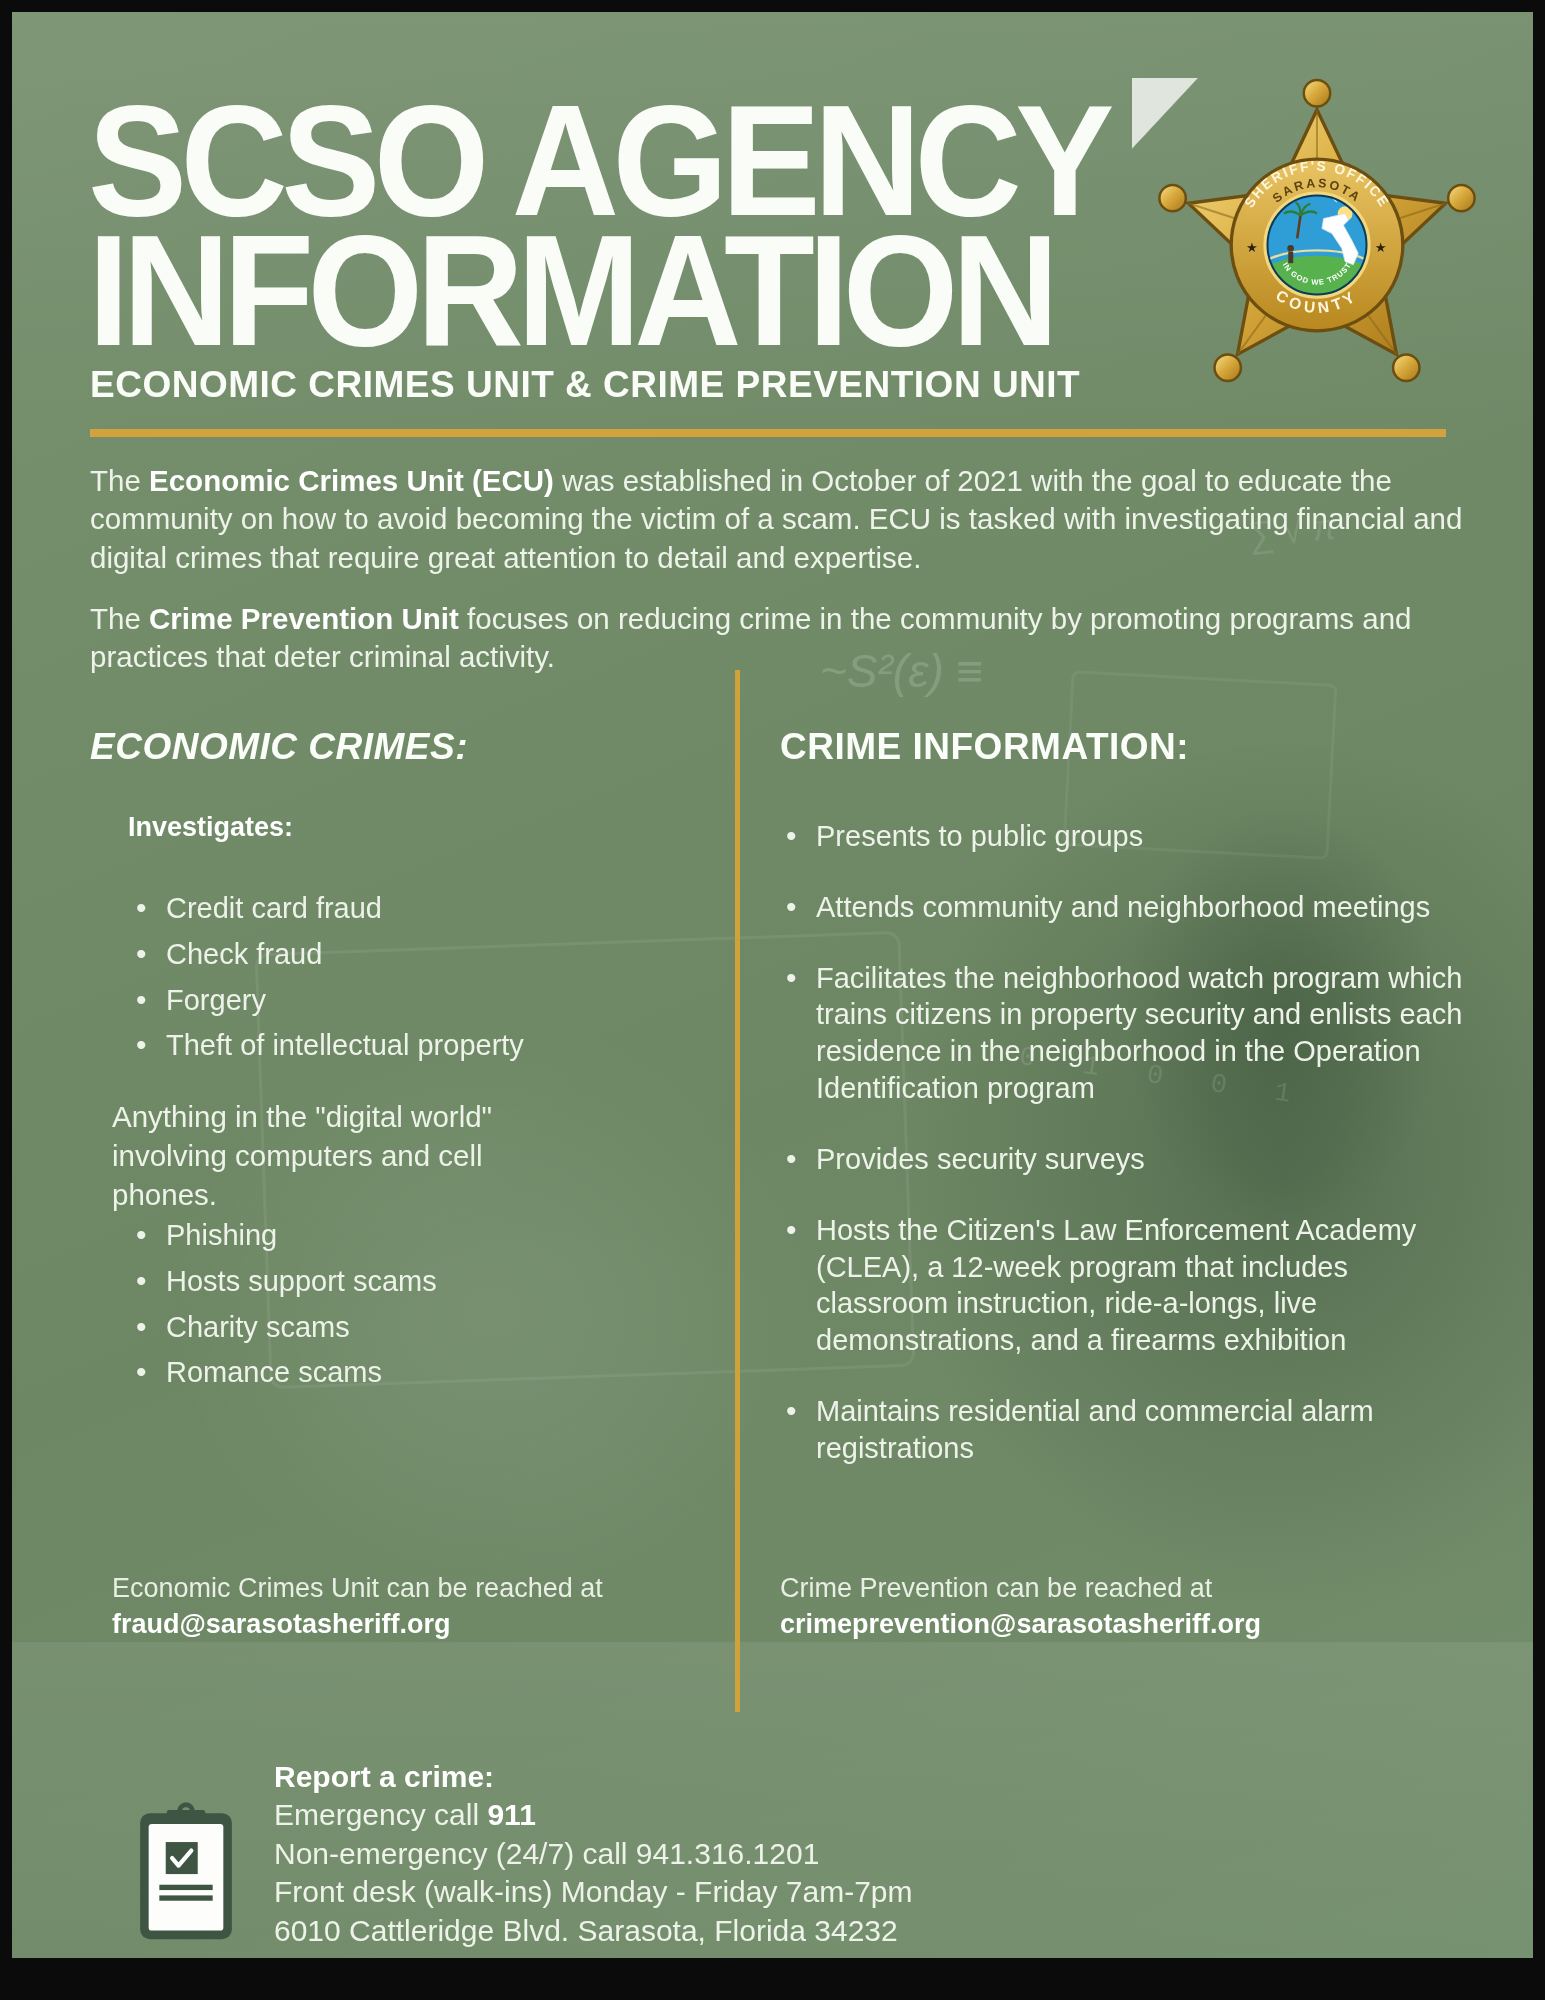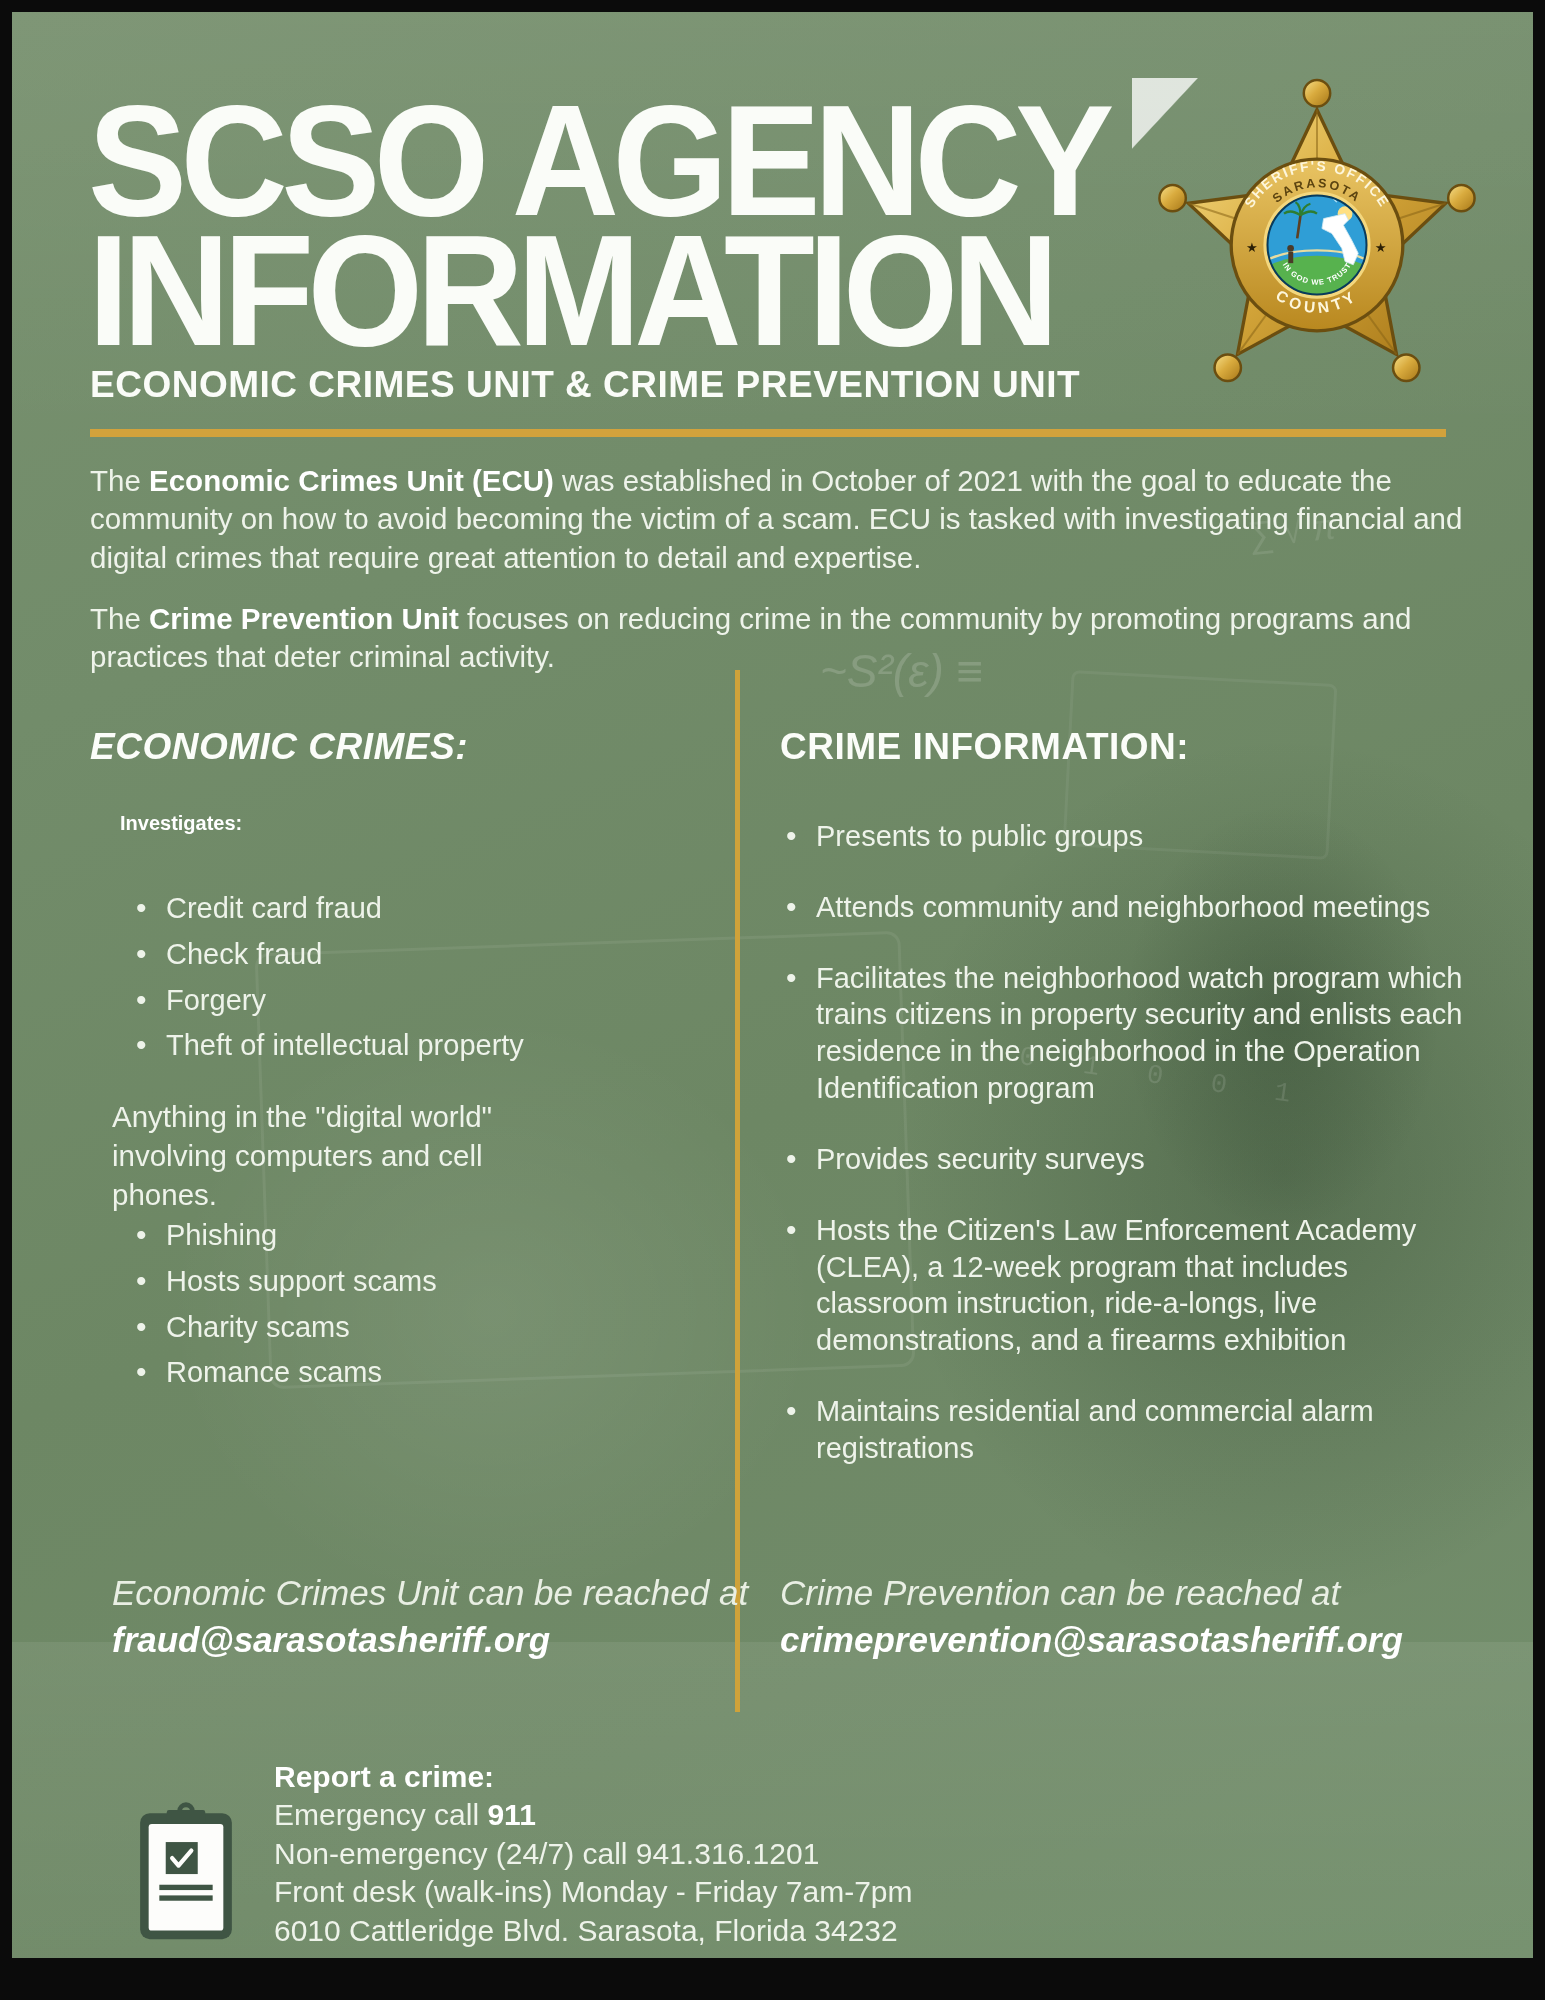--- a/index.html
+++ b/index.html
@@ -45,32 +45,32 @@
   
   .para{position:absolute;left:78px;width:1392px;color:#eef3ea;font-size:29.5px;line-height:1.30;}
   .para b,.para strong{color:#ffffff;}
   .para1{top:450px;}
   .para2{top:588px;}
 
   
   .divider-v{position:absolute;left:723px;top:658px;width:5px;height:1042px;background:#cfa23a;}
   .col-heading{position:absolute;color:#fbfdf9;font-weight:700;font-size:37px;letter-spacing:0.5px;top:714px;}
   .heading-ec{left:78px;font-style:italic;} .heading-cp{left:768px;}
-  .label-bold{position:absolute;left:108px;top:800px;color:#ffffff;font-weight:700;font-size:20px;}
+  .label-bold{position:absolute;left:116px;top:800px;color:#ffffff;font-weight:700;font-size:27px;}
 
   ul.bullets{list-style:none;margin:0;padding:0;position:absolute;color:#eef3ea;font-size:29px;}
   ul.bullets li{position:relative;padding-left:32px;line-height:1.27;}
   ul.bullets li::before{content:"\2022";position:absolute;left:2px;top:-1px;font-size:30px;color:#eef3ea;}
   .ul-fraud{left:122px;top:878px;width:560px;} .ul-fraud li{margin-bottom:9px;}
   .digital-note{position:absolute;left:100px;top:1086px;width:480px;color:#eef3ea;
      font-size:29.5px;line-height:1.32;}
   .ul-digital{left:122px;top:1205px;width:560px;} .ul-digital li{margin-bottom:9px;}
   .ul-cp{left:772px;top:806px;width:700px;} .ul-cp li{margin-bottom:34px;line-height:1.33;}
 
-  .contact{position:absolute;color:#e9efe4;font-size:35px;line-height:1.34;font-style:italic;}
+  .contact{position:absolute;color:#e9efe4;font-size:27px;line-height:1.34;}
   .contact .email{font-weight:700;color:#ffffff;}
   .contact-ec{left:100px;top:1558px;} .contact-cp{left:768px;top:1558px;}
 
   
   .report-icon{position:absolute;left:126px;top:1788px;width:96px;height:146px;}
   .report-text{position:absolute;left:262px;top:1746px;color:#eef3ea;font-size:30px;line-height:1.28;}
   .report-text .rb{font-weight:700;color:#ffffff;}
 </style>
 </head>
 <body>

